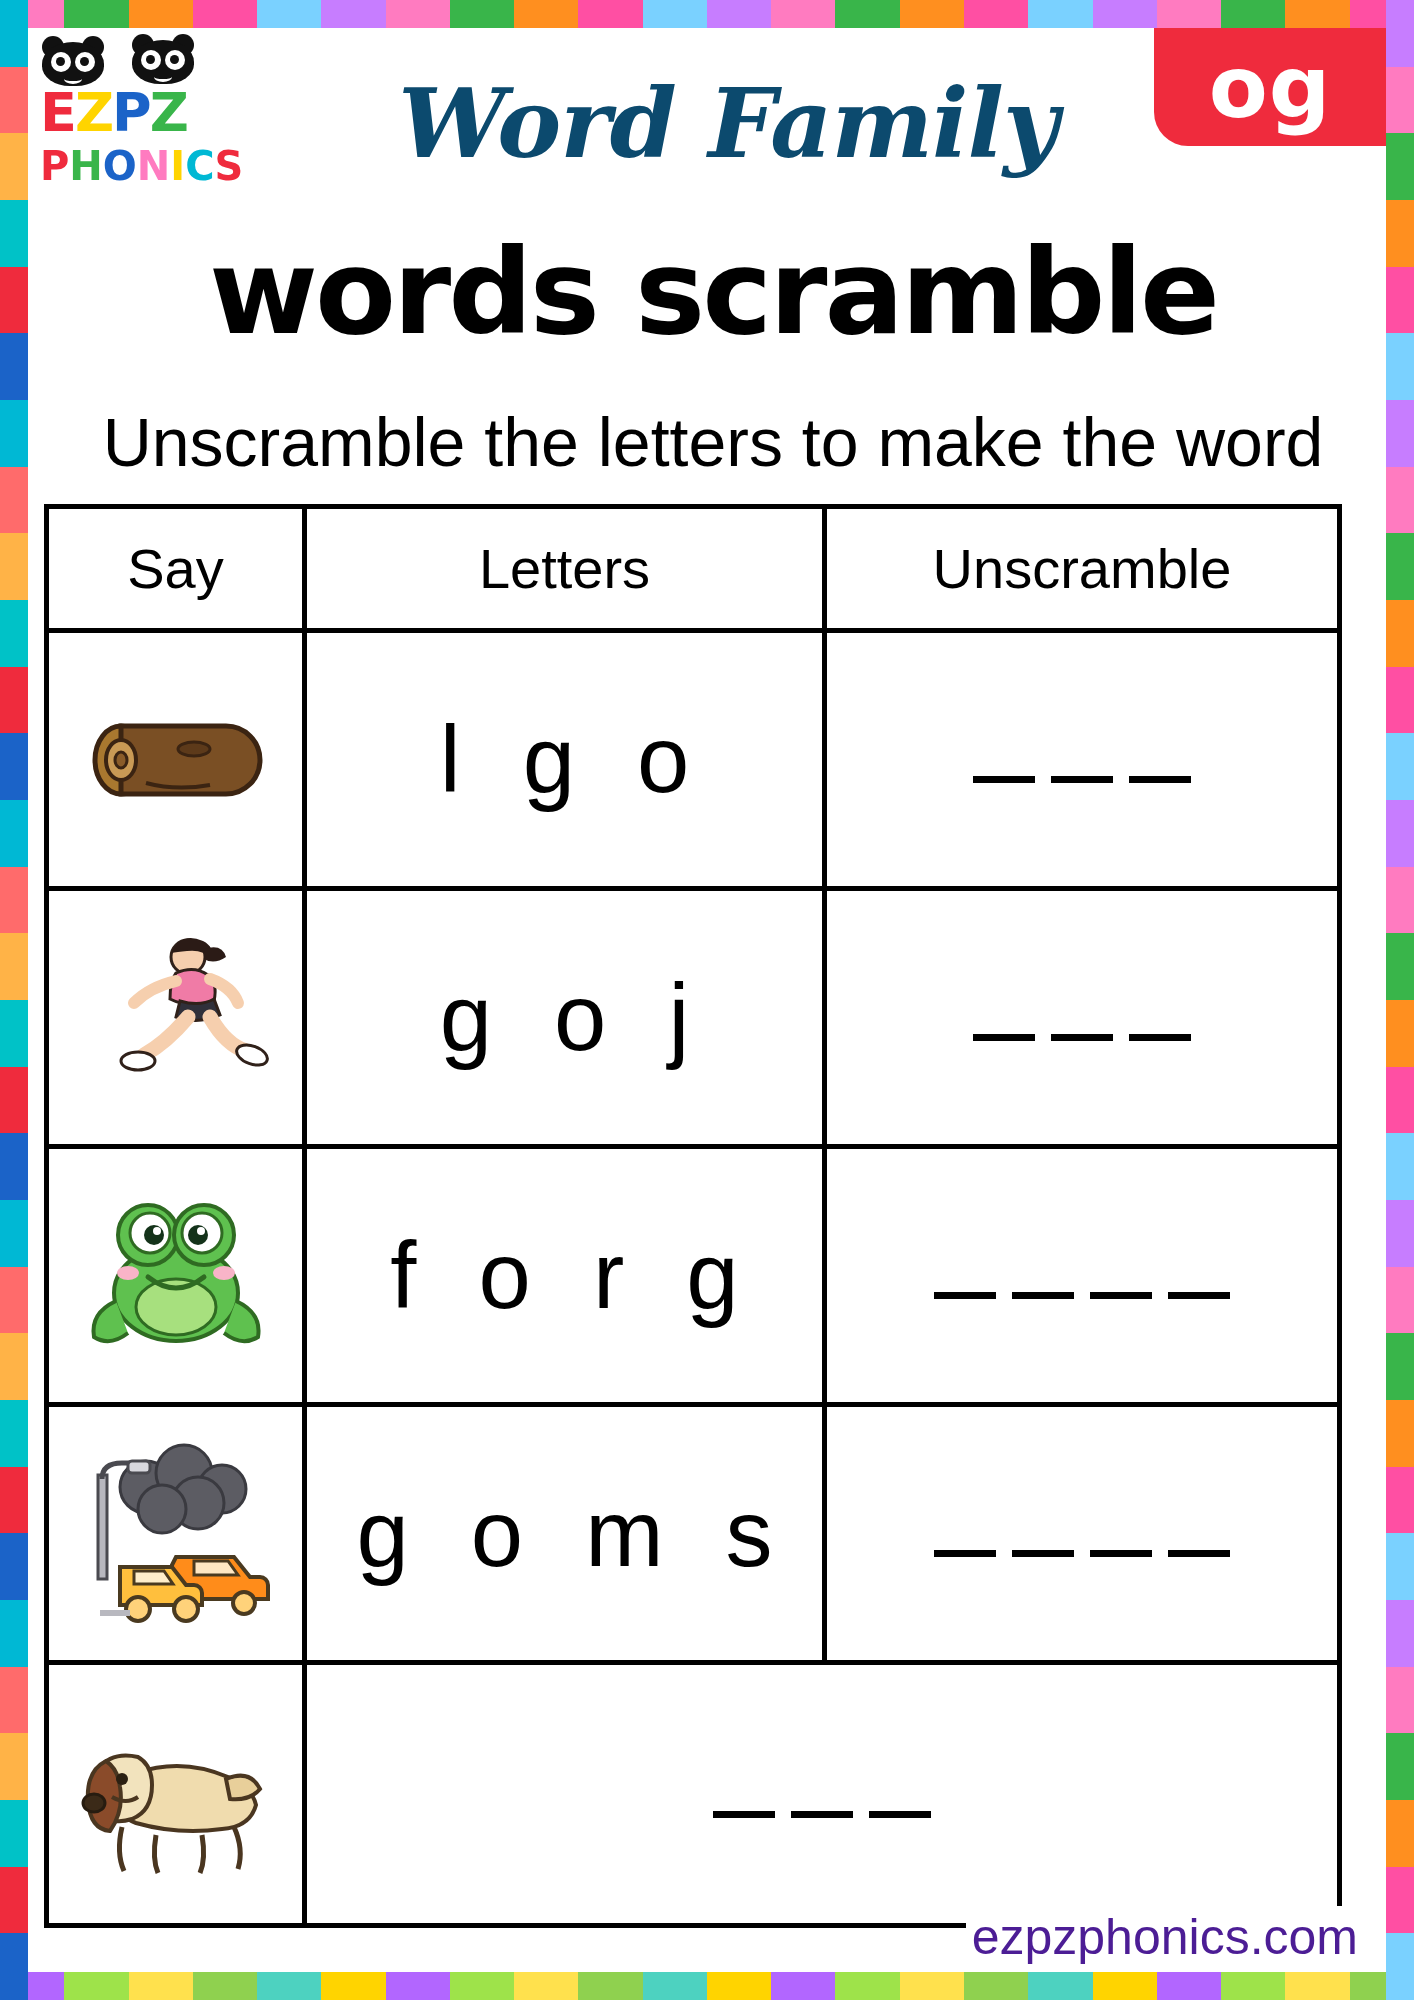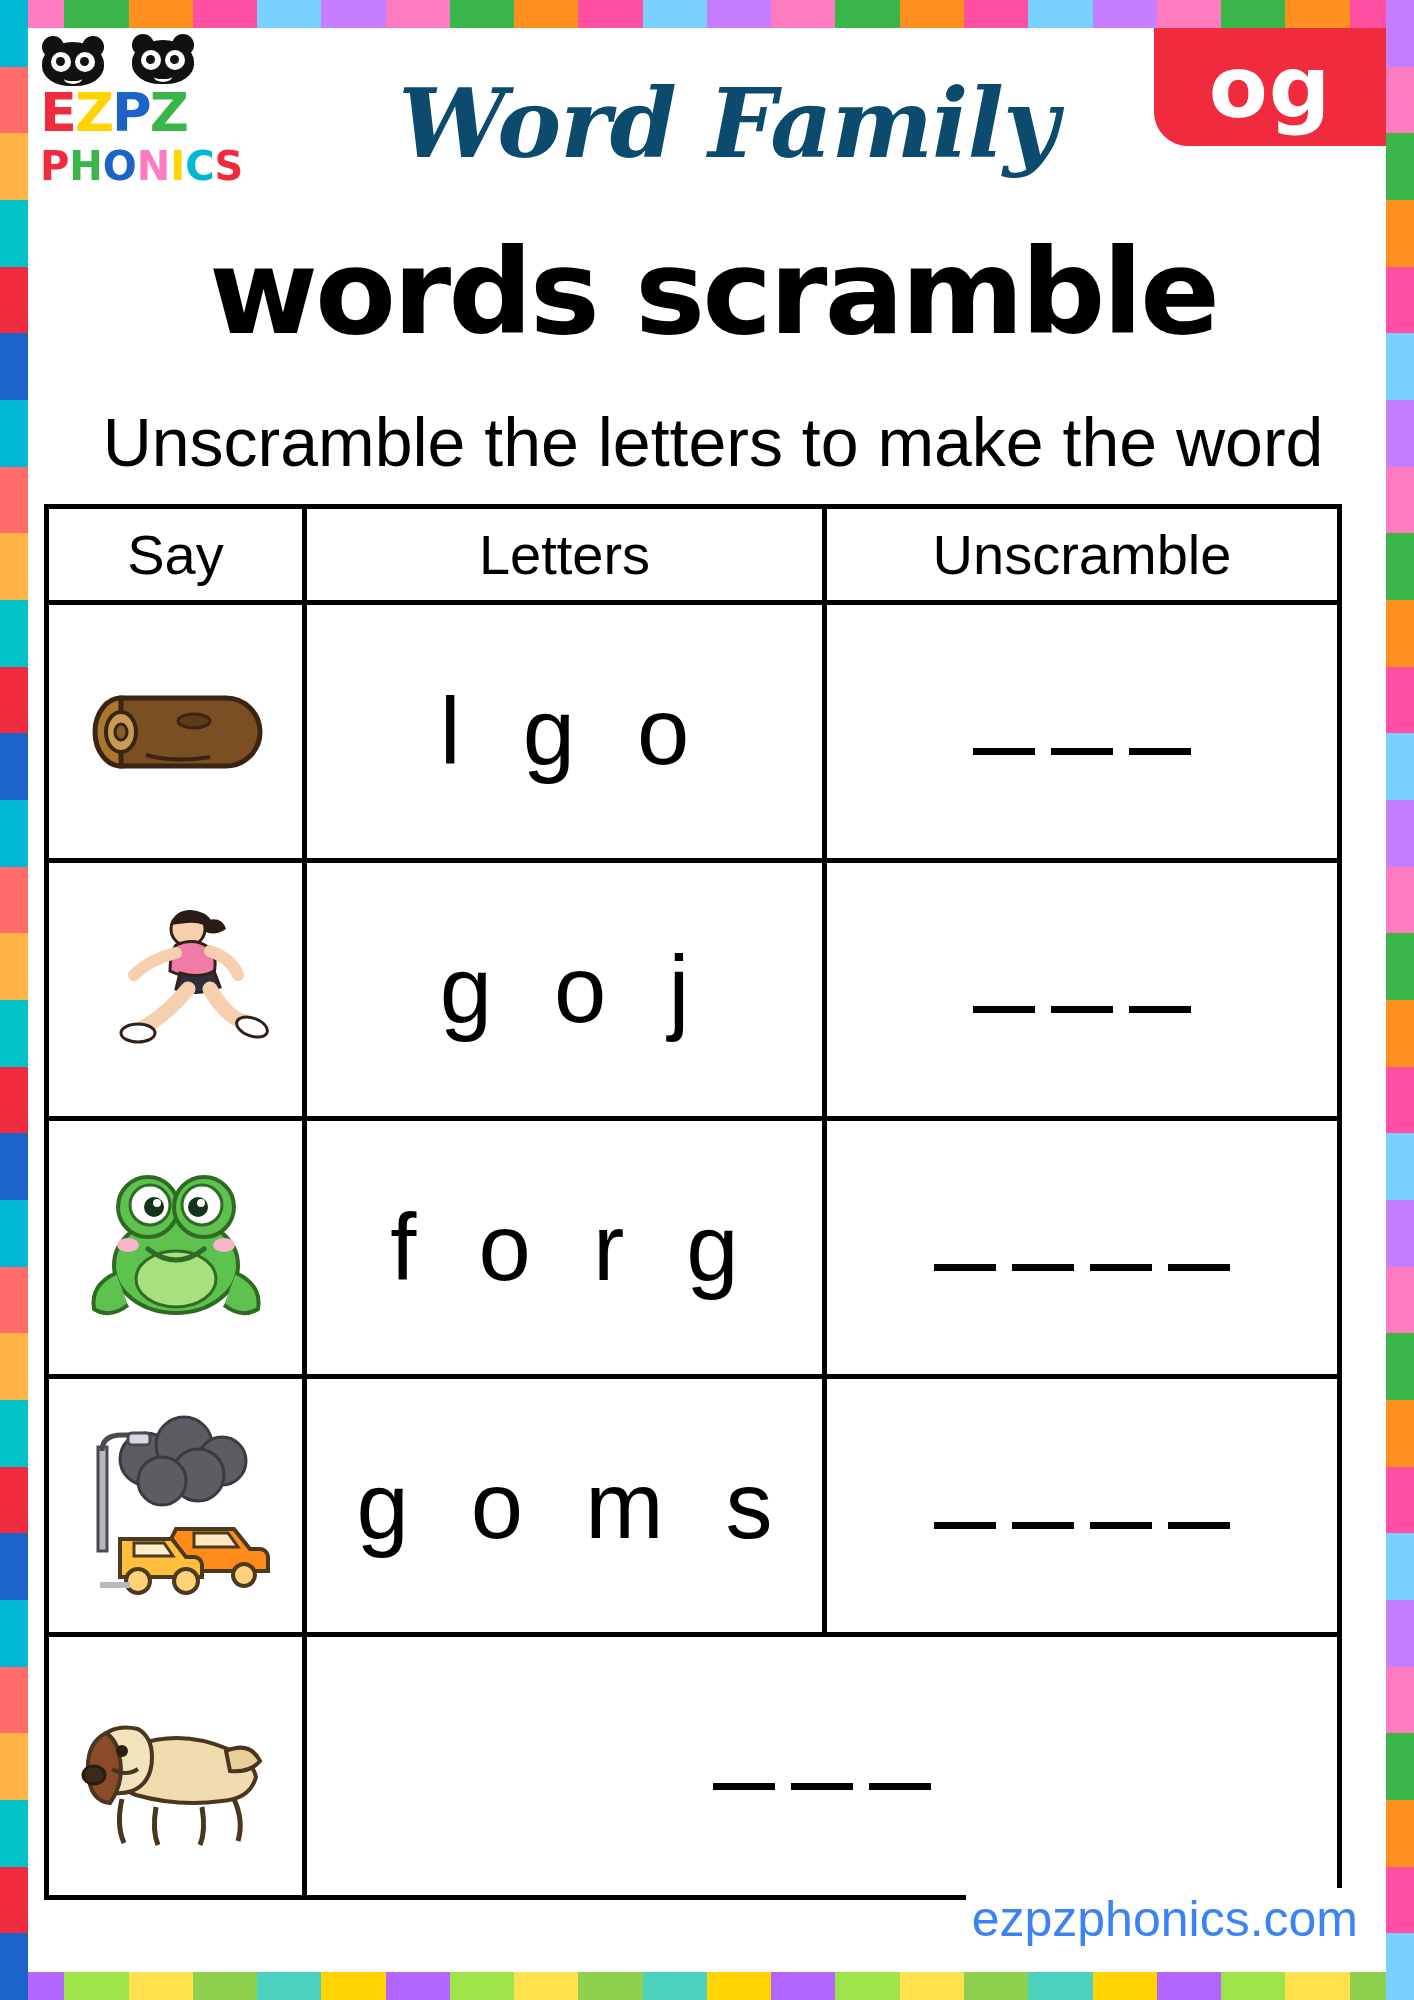--- a/index.html
+++ b/index.html
@@ -209,21 +209,21 @@
     align-items: center;
     justify-content: center;
   }
   .cell-unscramble {
     flex: 1;
     box-sizing: border-box;
     display: flex;
     align-items: center;
     justify-content: center;
   }
-  .head-row { height: 96px; }
+  .head-row { height: 124px; }
   .head-row .cell-say,
   .head-row .cell-letters,
   .head-row .cell-unscramble {
     font-size: 56px;
     font-family: "Liberation Sans", sans-serif;
     color: #000;
   }
   .body-row { height: 258px; }
   .letters-text {
     font-size: 94px;
@@ -243,24 +243,24 @@
     height: 0;
     border-bottom: 7px solid #000;
   }
 
   
   .art { width: 200px; height: 190px; display:block; }
 
   .site {
     position: absolute;
     right: 22px;
-    bottom: 22px;
+    bottom: 4px;
     font-size: 50px;
     font-family: "Liberation Sans", sans-serif;
-    color: #3b82f6;
+    color: #4c1d95;
     background: #fff;
     padding: 2px 6px;
     margin-left: 20px;
   }
 </style>
 </head>
 <body>
 
 <div class="page">
 

